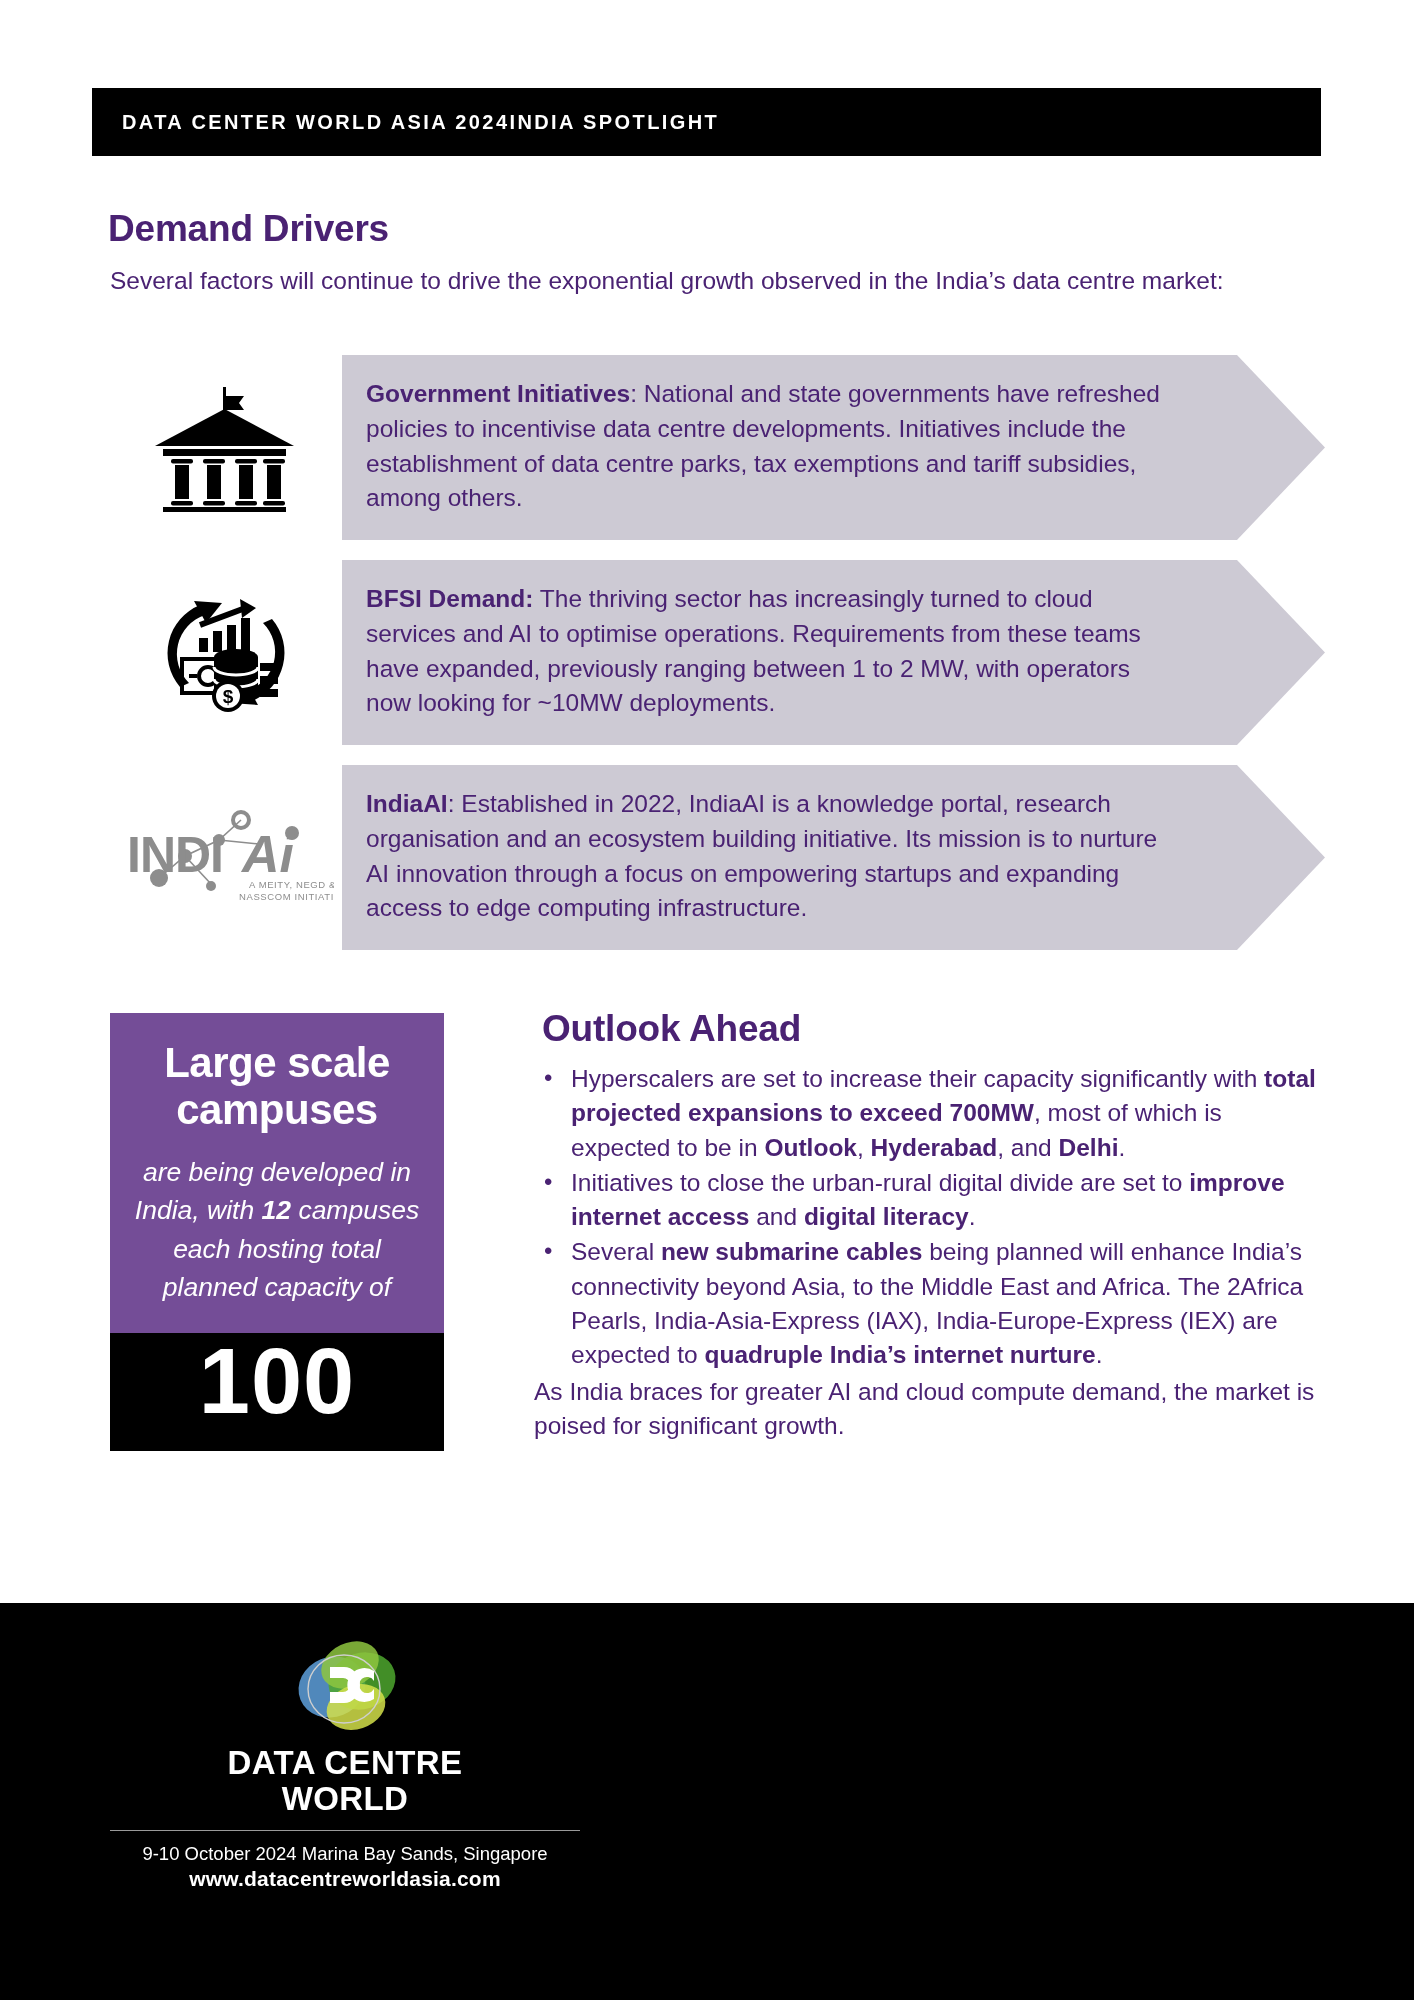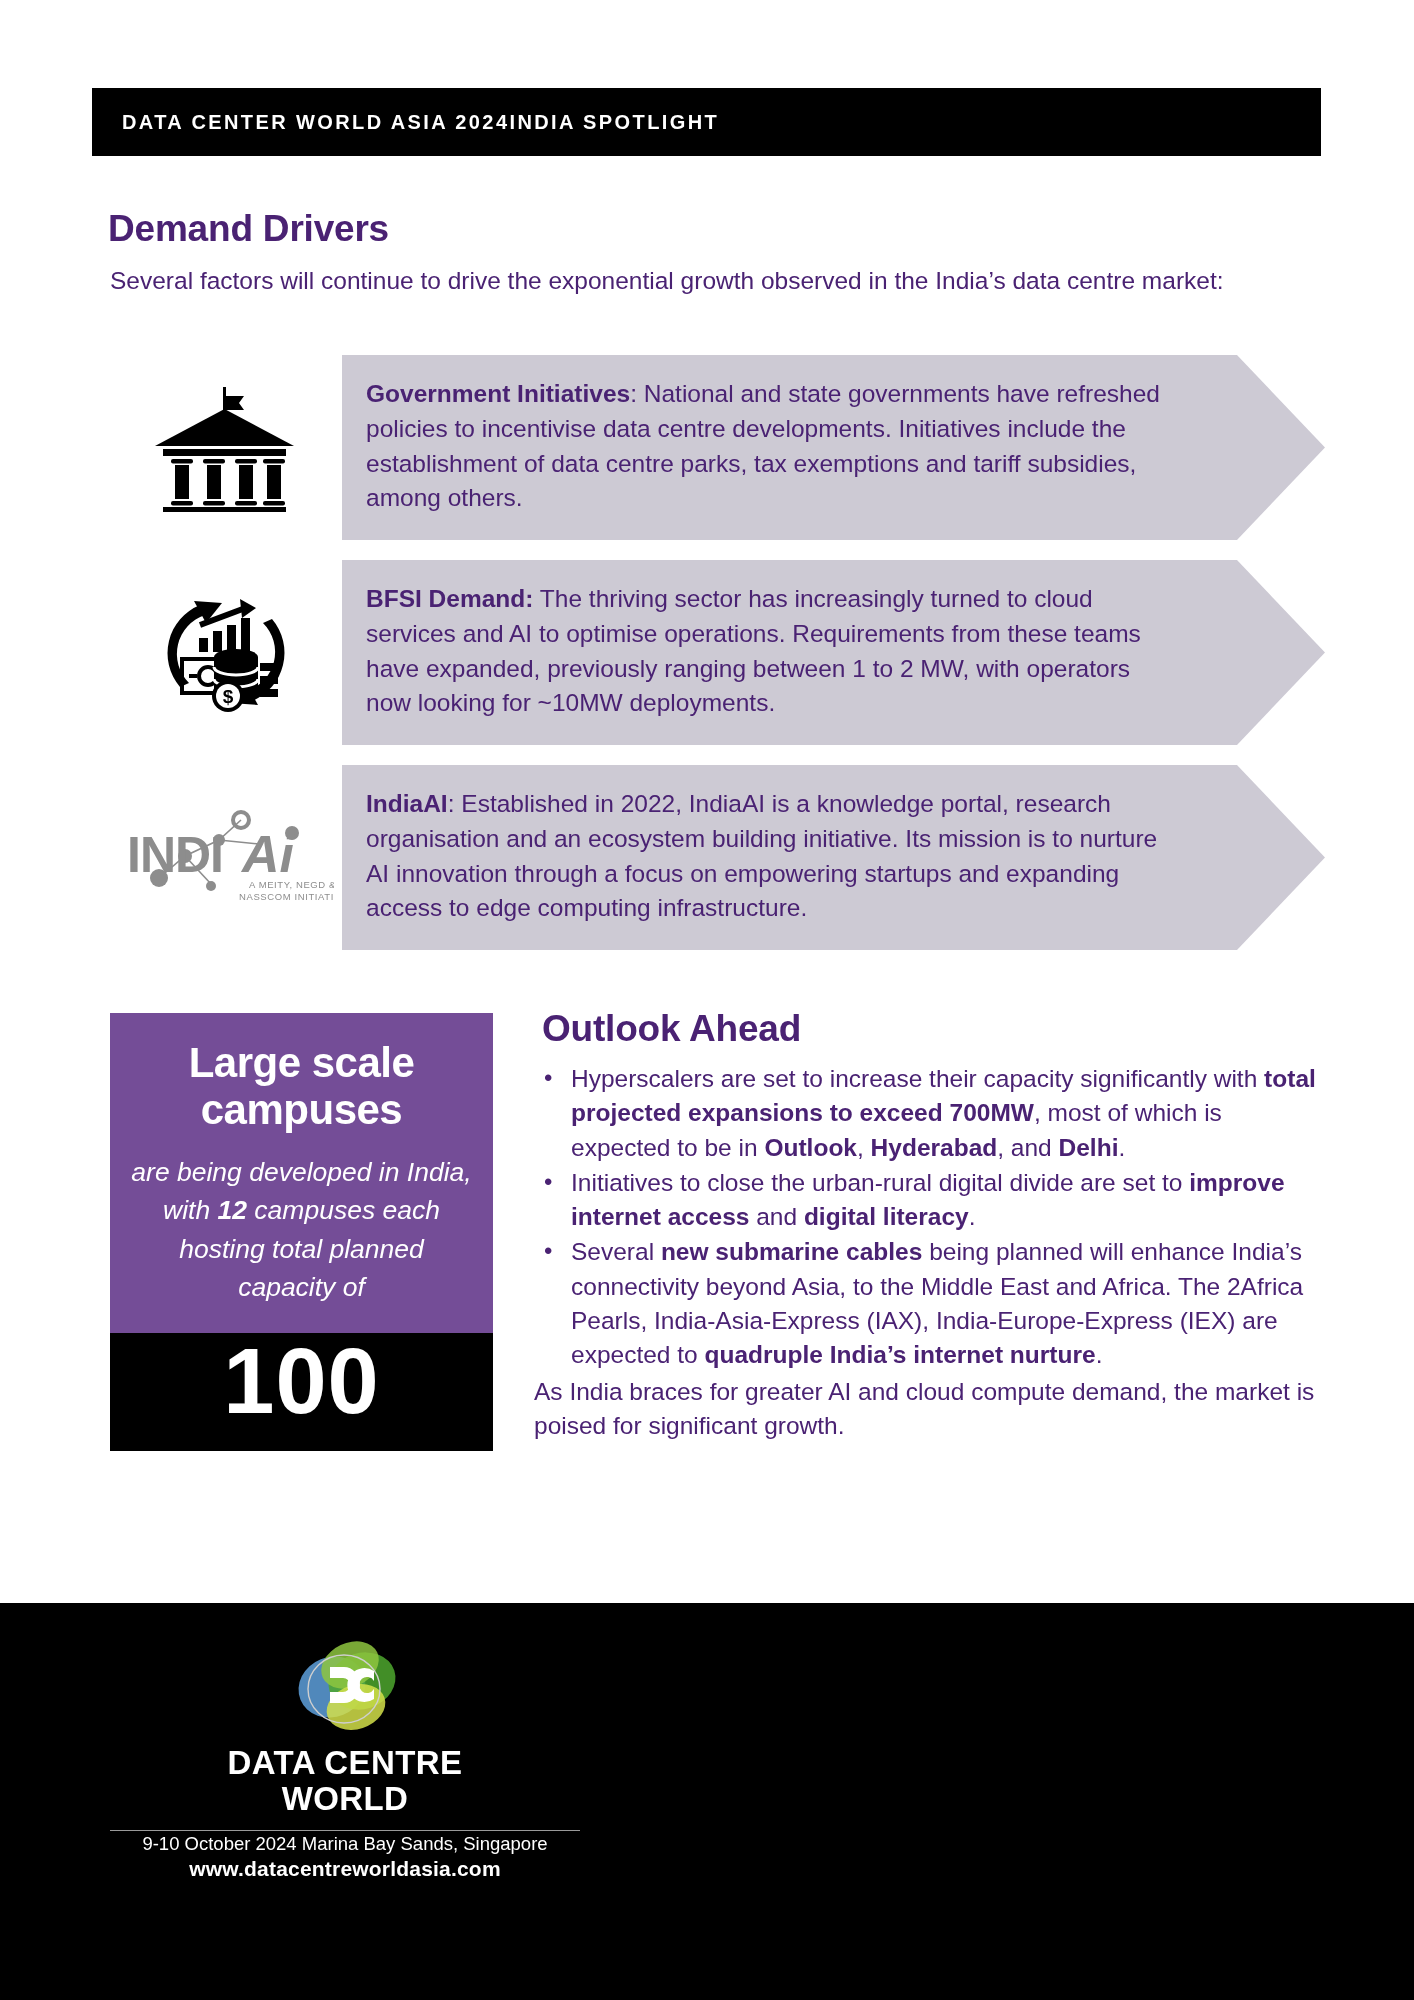--- a/index.html
+++ b/index.html
@@ -88,21 +88,21 @@
     font-size: 24.5px;
     line-height: 1.42;
   }
   .arrow-box b { font-weight: bold; }
 
   
   .stat-wrap {
     position: absolute;
     left: 110px;
     top: 1013px;
-    width: 383px;
+    width: 334px;
   }
   .stat-purple {
     background: #744d97;
     color: #ffffff;
     text-align: center;
     padding: 26px 20px 26px;
   }
   .stat-head {
     font-size: 42px;
     font-weight: bold;
@@ -199,21 +199,21 @@
     line-height: 1.09;
     letter-spacing: 0.4px;
   }
   .dcw-rule {
     margin: 13px auto 0;
     width: 100%;
     height: 1px;
     background: #9a9a9a;
   }
   .dcw-date {
-    margin-top: 1px;
+    margin-top: 11px;
     font-size: 18.5px;
     line-height: 1.25;
   }
   .dcw-url {
     margin-top: 2px;
     font-size: 21px;
     font-weight: bold;
     letter-spacing: 0.2px;
   }
 </style>

